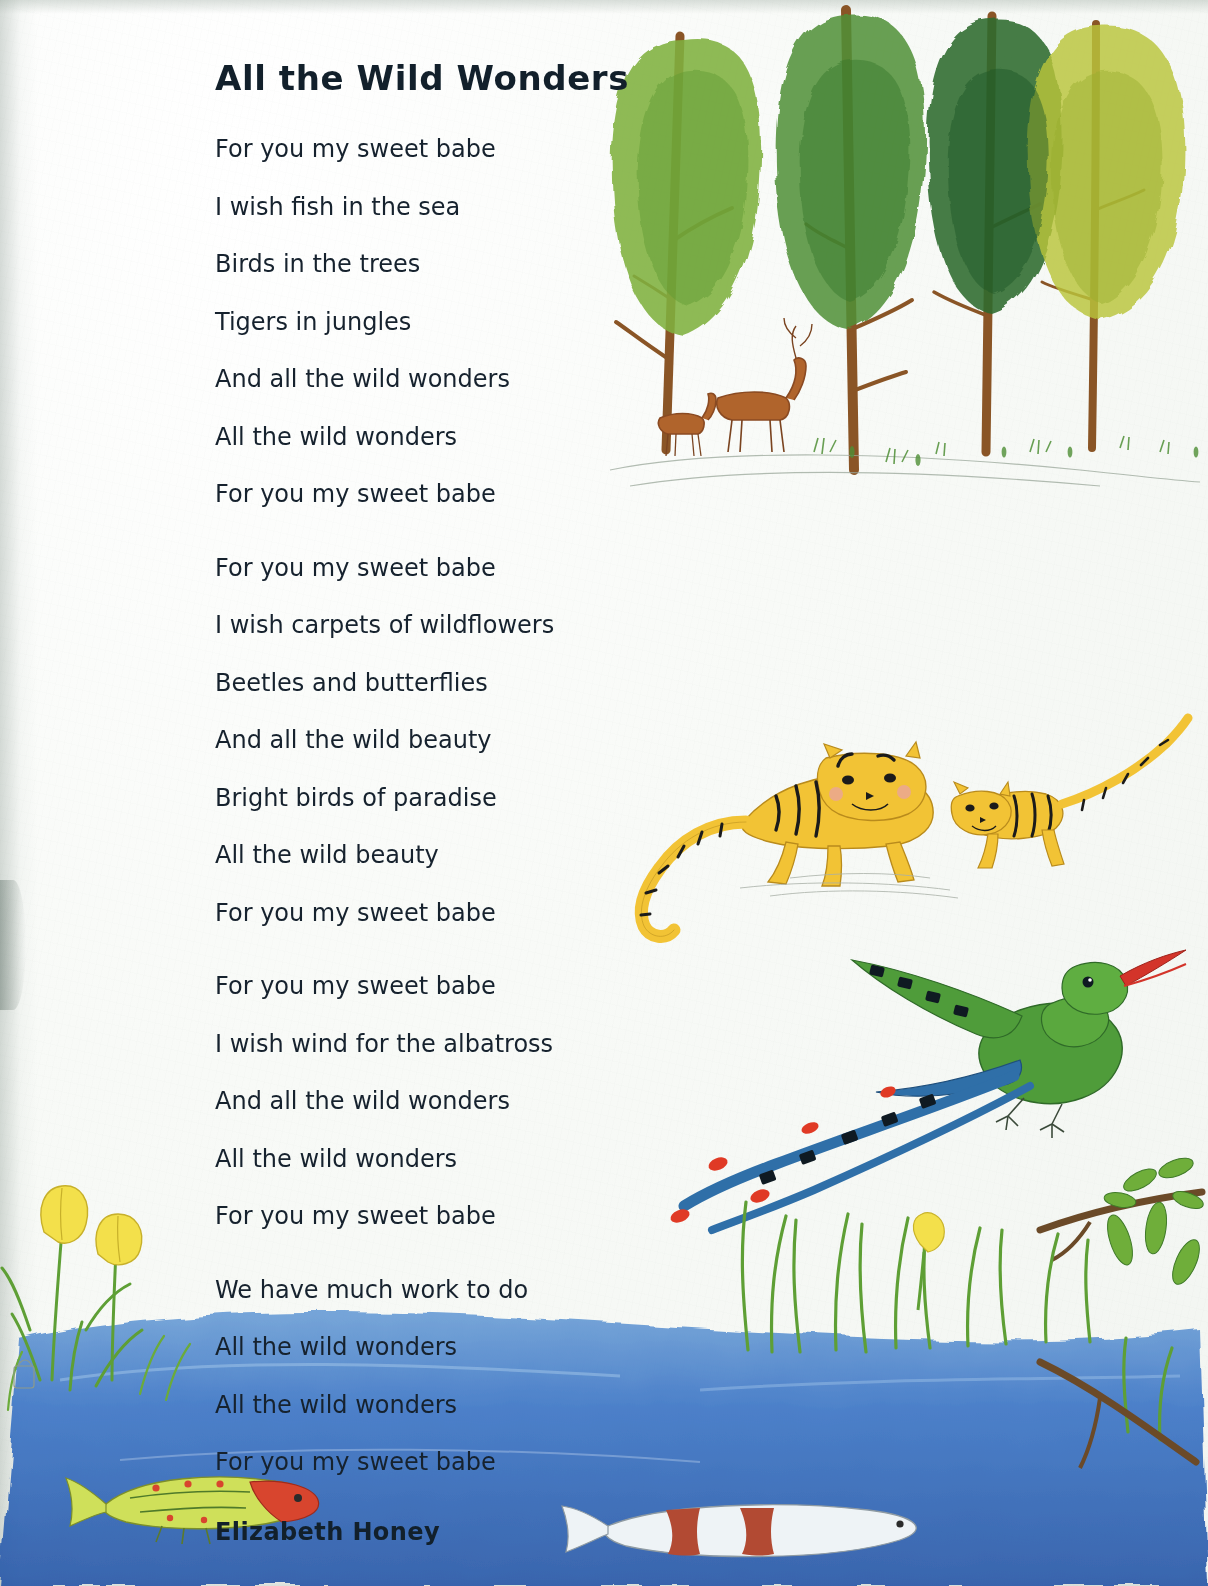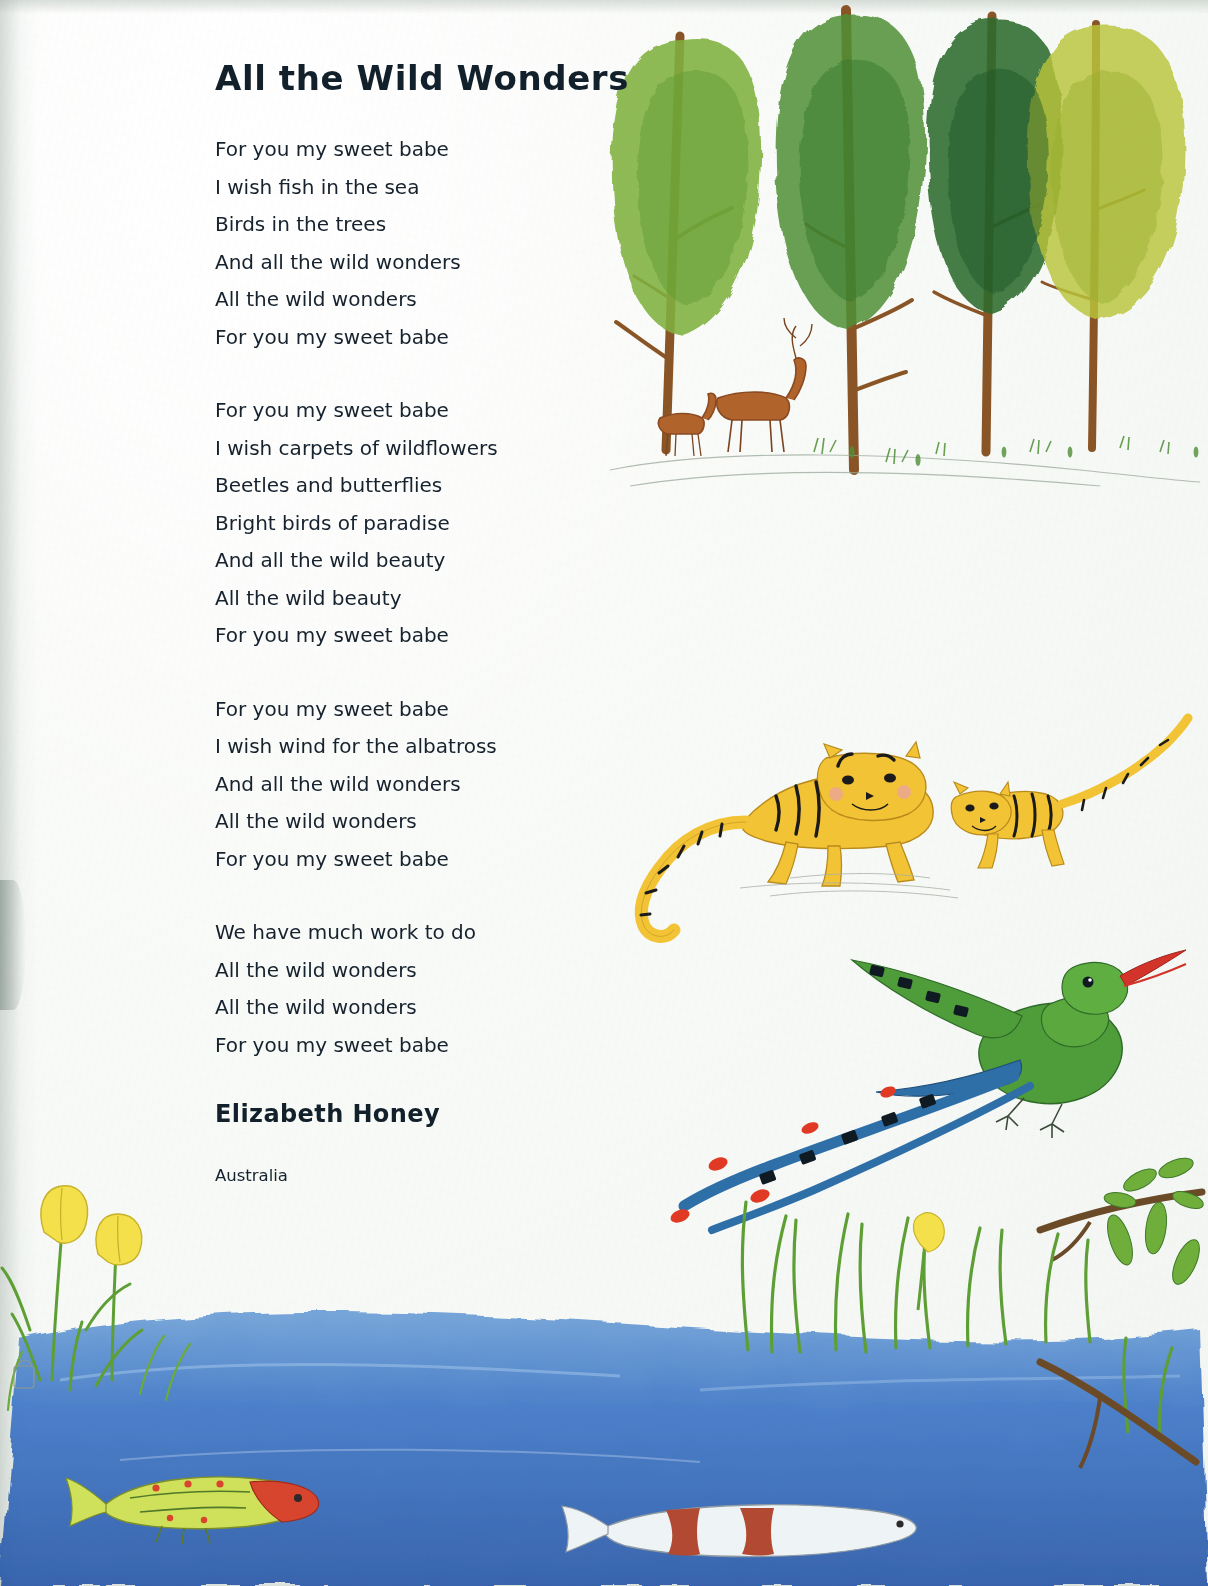--- a/index.html
+++ b/index.html
@@ -64,24 +64,25 @@
     font-weight: 700;
     letter-spacing: .6px;
     color: #12202b;
     margin: 0 0 34px 0;
     line-height: 1.1;
   }
   .stanza {
     margin-bottom: 36px;
   }
   .poem-line {
-    font-size: 20px;
+    font-size: 24px;
     line-height: 37.5px;
     color: #16222e;
     white-space: pre;
+    margin-top: 20px;
   }
   .author {
     font-size: 24px;
     font-weight: 700;
     color: #12202b;
     letter-spacing: .4px;
     margin-top: 12px;
   }
   .country {
     font-size: 16.5px;
@@ -473,31 +474,32 @@
     </svg>
   </div>
 
   <div class="poem-col">
     <h1 class="poem-title">All the Wild Wonders</h1>
 
     <div class="stanza">
       <div class="poem-line">For you my sweet babe</div>
       <div class="poem-line">I wish fish in the sea</div>
       <div class="poem-line">Birds in the trees</div>
+      <div class="poem-line">Tigers in jungles</div>
       <div class="poem-line">And all the wild wonders</div>
       <div class="poem-line">All the wild wonders</div>
       <div class="poem-line">For you my sweet babe</div>
     </div>
 
     <div class="stanza">
       <div class="poem-line">For you my sweet babe</div>
       <div class="poem-line">I wish carpets of wildflowers</div>
       <div class="poem-line">Beetles and butterflies</div>
+      <div class="poem-line">And all the wild beauty</div>
       <div class="poem-line">Bright birds of paradise</div>
-      <div class="poem-line">And all the wild beauty</div>
       <div class="poem-line">All the wild beauty</div>
       <div class="poem-line">For you my sweet babe</div>
     </div>
 
     <div class="stanza">
       <div class="poem-line">For you my sweet babe</div>
       <div class="poem-line">I wish wind for the albatross</div>
       <div class="poem-line">And all the wild wonders</div>
       <div class="poem-line">All the wild wonders</div>
       <div class="poem-line">For you my sweet babe</div>

